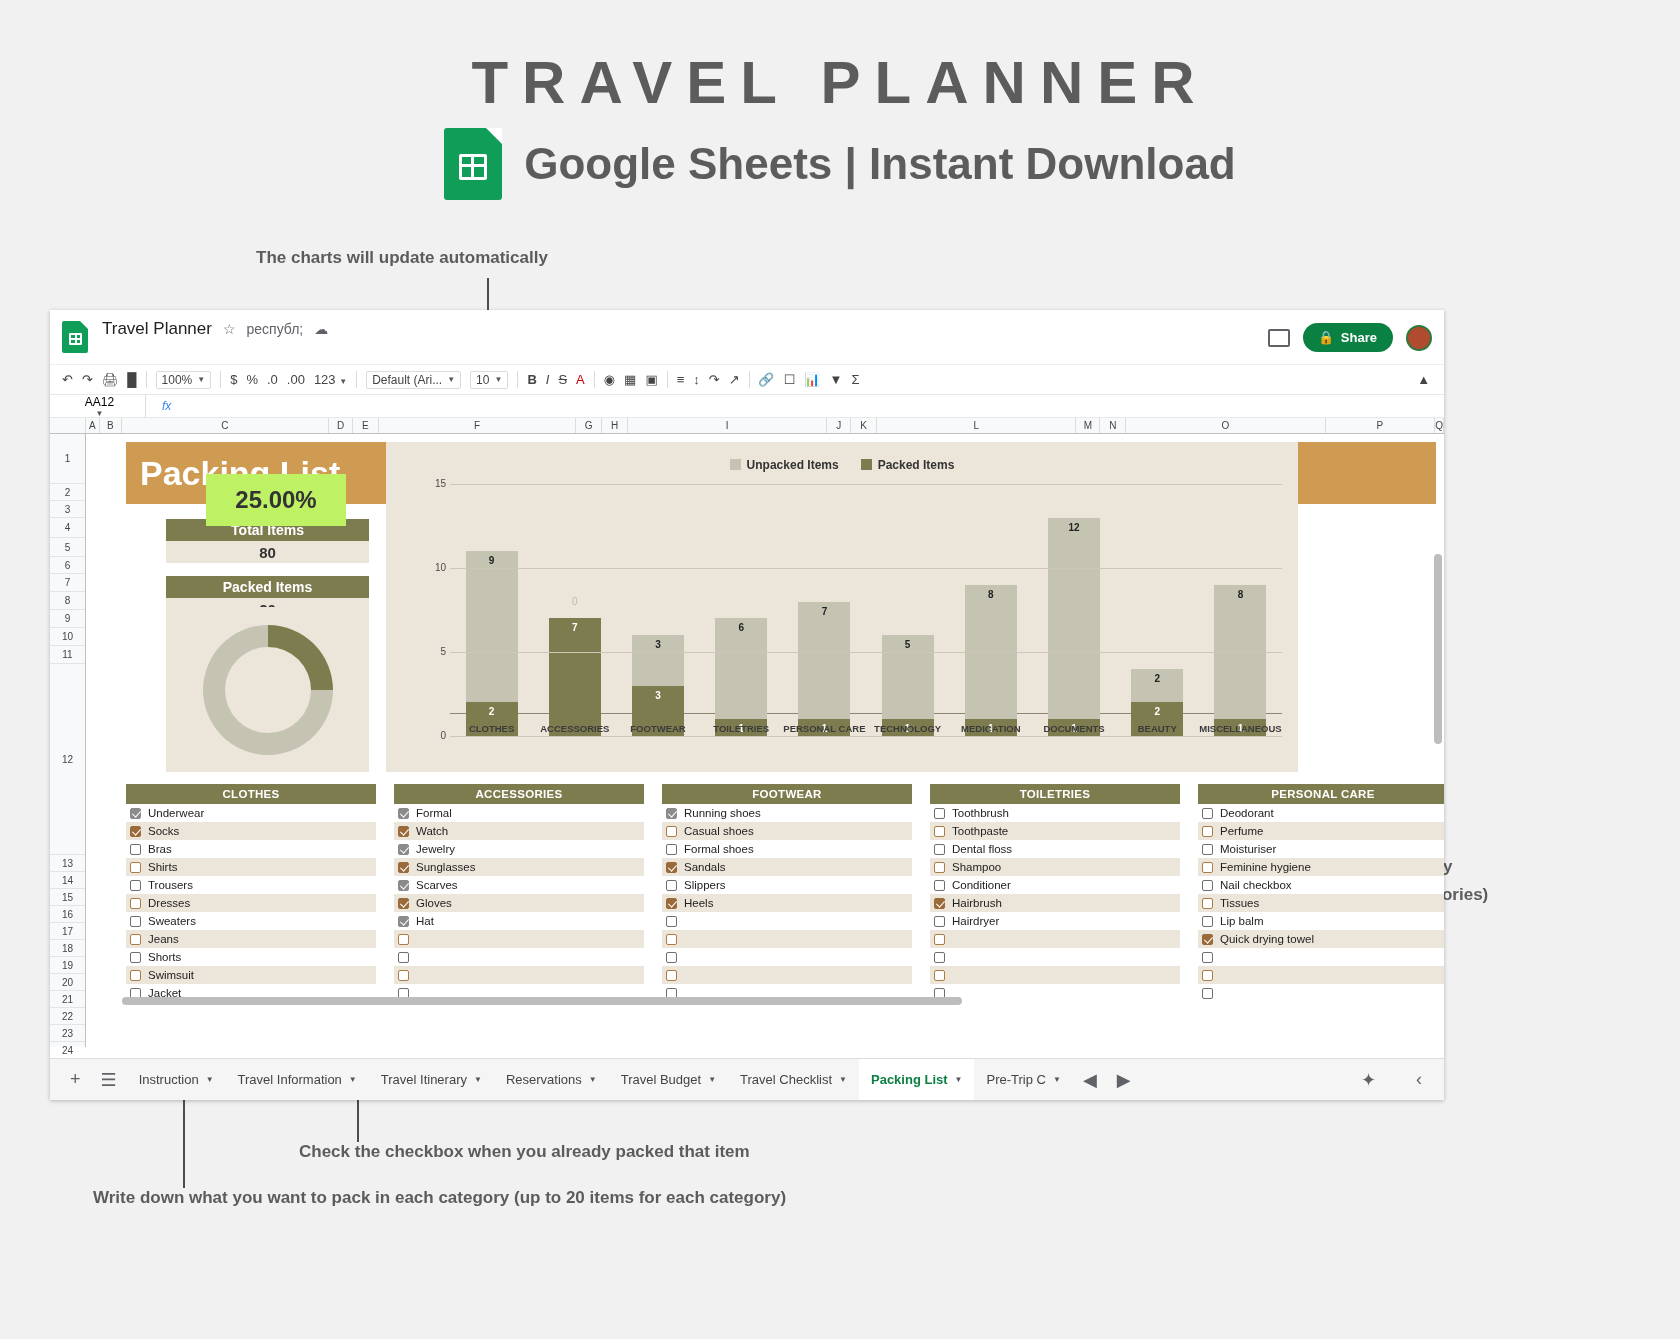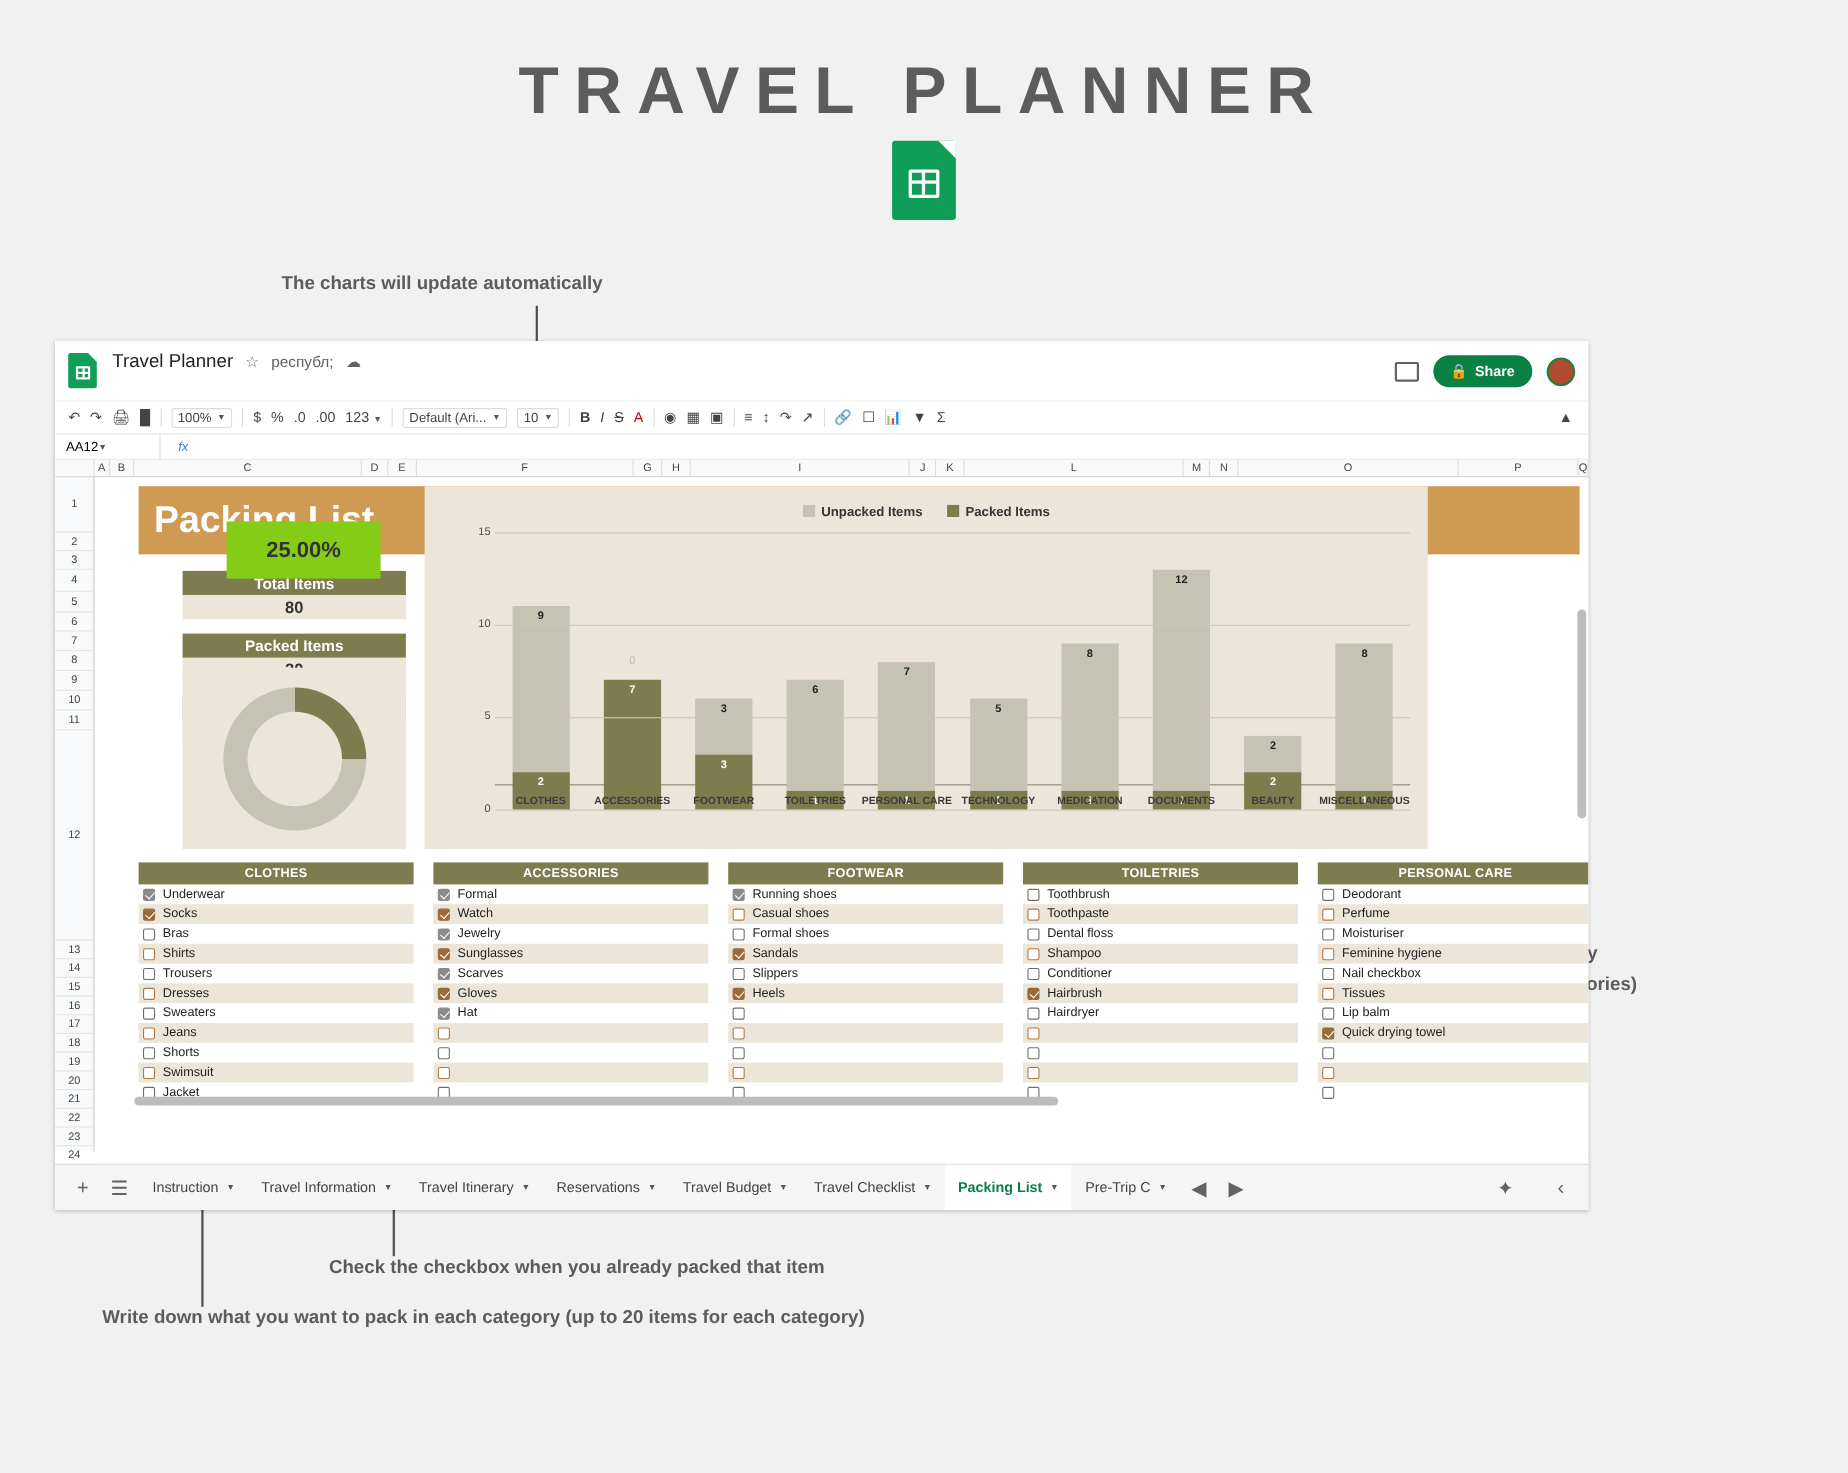--- a/index.html
+++ b/index.html
@@ -74,21 +74,21 @@
     height: 30px; display:flex; align-items:center; gap:9px;
     padding: 0 12px; font-size: 13px; color:#444; border-top: 1px solid #eee;
     position: relative;
   }
   .tsep { width:1px; height:17px; background:#dadce0; }
   .tbtn { cursor:pointer; white-space:nowrap; }
   .tbox { border:1px solid #dadce0; border-radius:2px; padding:1px 5px; font-size:12px; display:flex; align-items:center; gap:5px;}
   .caret { font-size:8px; color:#555;}
 
   .namebar { height: 24px; display:flex; align-items:center; border-top:1px solid #e8e8e8; border-bottom:1px solid #e8e8e8; font-size:12px;}
-  .namebox { width:95px; padding-left:10px; display:flex; align-items:center; justify-content:flex-start; padding-right:6px;}
+  .namebox { width:95px; padding-left:10px; display:flex; align-items:center; justify-content:flex-start; padding-right:6px;flex-direction:column;}
   .fxbox { padding-left: 16px; color:#3b82f6; font-style: italic; }
 
   
   .colhdr { display:flex; height:16px; background:#f8f9fa; border-bottom:1px solid #c0c0c0; font-size:10px; color:#444;}
   .colhdr div { display:flex; align-items:center; justify-content:center; border-right:1px solid #ddd;}
   .rowgut { width: 36px; background:#f8f9fa; border-right:1px solid #c0c0c0; font-size:10px; color:#444;}
 
   .gridwrap { display:flex; height: 613px; position:relative;}
   .rownums { width:36px; background:#f8f9fa; border-right:1px solid #c0c0c0; font-size:10px; color:#444;}
   .rownums div { display:flex; align-items:center; justify-content:center; border-bottom:1px solid #e4e4e4;}
@@ -131,21 +131,21 @@
   .crow { height:18px; display:flex; align-items:center; font-size:11.5px; color:#222; padding-left:4px;}
   .crow.alt { background:#ece5da; }
   .cb { width:11px; height:11px; border:1.6px solid #6e6e6e; border-radius:2px; margin-right:7px; flex:none; position:relative; background:#fff;}
   .cb.on-grey { background:#8b8b8b; border-color:#8b8b8b; }
   .cb.on-brown { background:#9b6a3a; border-color:#9b6a3a; }
   .cb.brownout { border-color:#b07a43; }
   .cb.on-grey::after,.cb.on-brown::after{
     content:""; position:absolute; left:2.5px; top:0px; width:4px; height:7px;
     border:solid #fff; border-width:0 1.7px 1.7px 0; transform:rotate(42deg);
   }
-  .pct-overlay { position:absolute; left:120px; top:40px; width:140px; height:52px; background:#84cc16; display:flex; align-items:center; justify-content:center; font-size:20px; font-weight:bold; color:#333;}
+  .pct-overlay { position:absolute; left:120px; top:40px; width:140px; height:52px; background:#bef264; display:flex; align-items:center; justify-content:center; font-size:24px; font-weight:bold; color:#333;}
 
   
   .tabbar { position:absolute; left:0; bottom:0; width:1394px; height:42px; background:#f5f5f5; border-top:1px solid #ddd; display:flex; align-items:center; padding-left:10px; font-size:13px; color:#444;}
   .tabbar .tab { padding:0 12px; height:42px; display:flex; align-items:center; gap:7px; cursor:pointer; white-space:nowrap;}
   .tabbar .tab.active { background:#fff; color:#0b8043; font-weight:bold;}
   .ticon2 { font-size:18px; color:#5f6368; padding:0 10px; cursor:pointer;}
   .tabbar-right { position:absolute; right:12px; display:flex; gap:20px; align-items:center;}
 
   .hscroll { position:absolute; left:36px; bottom:42px; width:840px; height:8px; background:#bdbdbd; border-radius:4px;}
   .vscroll { position:absolute; right:2px; top:120px; width:8px; height:190px; background:#bdbdbd; border-radius:4px;}
@@ -153,20 +153,21 @@
 </head>
 <body>
 
 <div class="page">
 
   <div class="promo-title">TRAVEL PLANNER</div>
   <div class="promo-sub">
     <div class="gs-logo-big">
         <div class="gs-grid"></div>
       </div>
+    <div class="promo-sub-text">Google Sheets | Instant Download</div>
   </div>
 
   <div class="anno" style="left:256px; top:248px;">The charts will update automatically</div>
   <div class="anno-line" style="left:487px; top:278px; width:2px; height:240px;"></div>
 
   <div class="anno" style="left:1322px; top:857px;">Define Category</div>
   <div class="anno" style="left:1322px; top:885px;">(up to 10 categories)</div>
   <div class="anno-line" style="left:1268px; top:869px; width:46px; height:2px;"></div>
 
   <div class="anno" style="left:299px; top:1142px;">Check the checkbox when you already packed that item</div>

